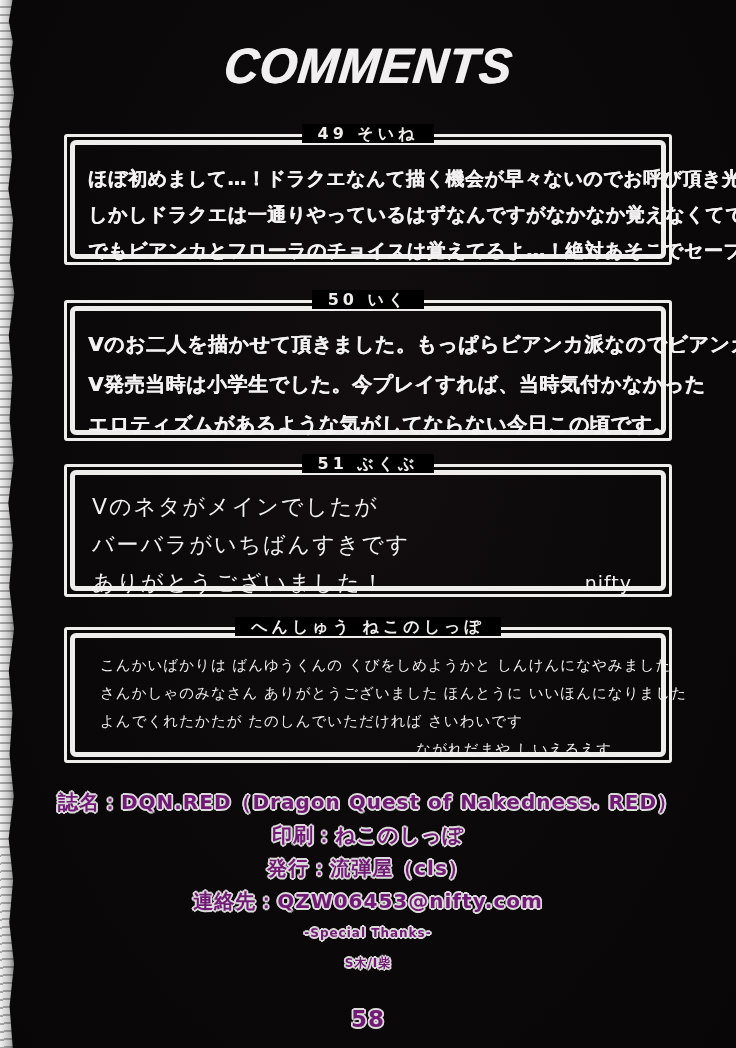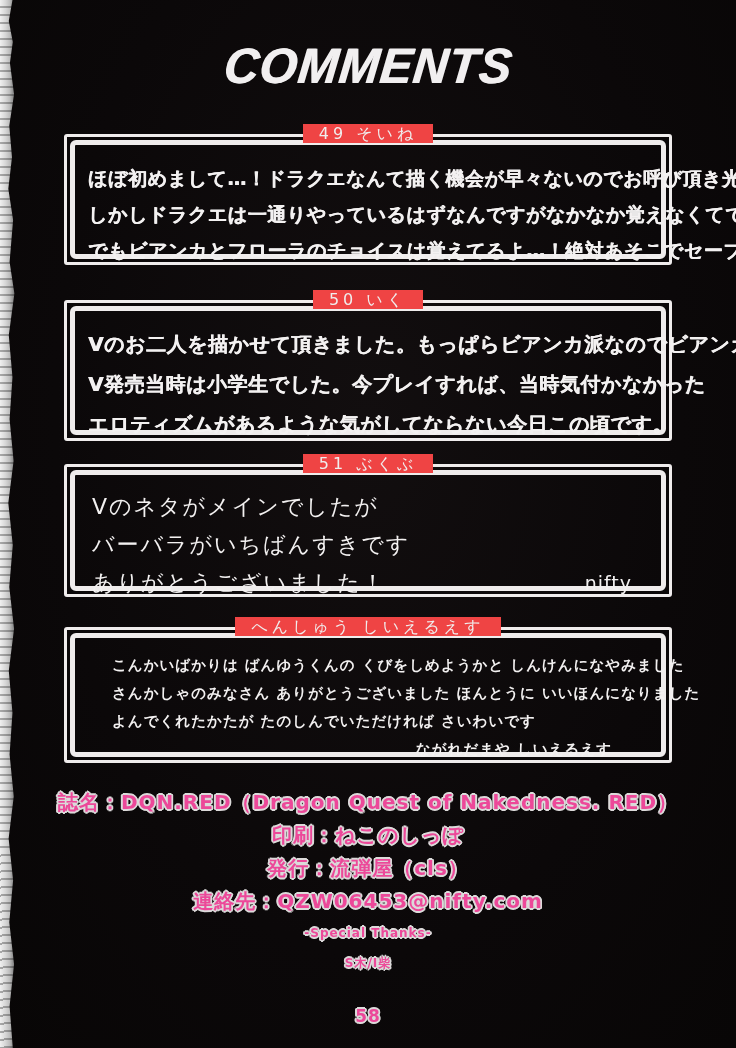--- a/index.html
+++ b/index.html
@@ -27,53 +27,53 @@
     letter-spacing:1px;color:#f1eff0;
     transform:skewX(-6deg) scaleY(1.04);
     text-shadow:1px 0 0 #f1eff0;
   }
   
   .dqbox{position:absolute;left:64px;width:608px;box-sizing:border-box;z-index:2;}
   .dqframe{position:absolute;inset:0;border:3px solid #efecec;border-radius:3px;pointer-events:none;}
   .dqframe::after{content:"";position:absolute;inset:3px;border:5px solid #efecec;border-radius:6px;}
   .dqlabel{position:absolute;top:-11px;left:0;right:0;text-align:center;z-index:3;line-height:21px;}
   .dqlabel span{
-    background:#ef4444;padding:0 16px;color:#f0eded;
-    font-size:16px;font-weight:normal;letter-spacing:4px;white-space:nowrap;
+    background:#000000;padding:0 16px;color:#f0eded;
+    font-size:16px;font-weight:bold;letter-spacing:4px;white-space:nowrap;
   }
   .dqcontent{position:relative;z-index:2;color:#f3f1f1;}
   .c-heavy .dqcontent{padding:26px 18px 0 24px;font-size:19px;font-weight:bold;letter-spacing:.5px;}
   .c-heavy .line{line-height:36px;white-space:nowrap;text-shadow:.6px 0 0 currentColor;}
   .box2.c-heavy .dqcontent{padding-top:24px;font-size:20px;}
   .box2.c-heavy .line{line-height:40px;}
   .c-light .dqcontent{padding:24px 40px 0 28px;font-size:22px;font-weight:normal;letter-spacing:2px;}
   .c-light .line{line-height:38px;white-space:nowrap;position:relative;}
   .c-light .sig{position:absolute;right:0;bottom:0;font-size:19px;letter-spacing:1px;}
-  .c-small .dqcontent{padding:24px 52px 0 48px;font-size:14.5px;font-weight:bold;letter-spacing:1px;}
+  .c-small .dqcontent{padding:24px 52px 0 36px;font-size:14.5px;font-weight:normal;letter-spacing:1px;}
   .c-small .line{line-height:28px;white-space:nowrap;}
   .c-small .sig-line{text-align:right;line-height:28px;padding-right:8px;}
   .box1{top:134px;height:131px;}
   .box2{top:300px;height:141px;}
   .box3{top:464px;height:133px;}
   .box4{top:627px;height:136px;}
   
   .colophon{position:absolute;top:786px;left:0;right:0;text-align:center;z-index:2;}
   .outline{
-    color:#ec4899;font-weight:bold;
+    color:#701a75;font-weight:bold;
     text-shadow:
       -1.4px -1.4px 0 #dcdada, 1.4px -1.4px 0 #dcdada,
       -1.4px  1.4px 0 #dcdada, 1.4px  1.4px 0 #dcdada,
       -1.8px 0 0 #dcdada, 1.8px 0 0 #dcdada,
       0 -1.8px 0 #dcdada, 0 1.8px 0 #dcdada;
   }
   .colo-line{font-size:20px;line-height:33px;letter-spacing:1px;}
   .colo-line.small{font-size:12px;line-height:30px;}
   .page-number{
     position:absolute;top:1006px;left:0;right:0;text-align:center;z-index:2;
-    font-size:17px;letter-spacing:1px;
+    font-size:23px;letter-spacing:1px;
   }
 </style>
 </head>
 <body>
 
 <div class="paper-edge"></div>
 
 <div class="page-title">COMMENTS</div>
 
 <div class="dqbox box1 c-heavy">
@@ -101,21 +101,21 @@
   <div class="dqlabel"><span>51 ぶくぶ</span></div>
   <div class="dqcontent">
     <div class="line">Vのネタがメインでしたが</div>
     <div class="line">バーバラがいちばんすきです</div>
     <div class="line"><span>ありがとうございました！</span><span class="sig">nifty</span></div>
   </div>
 </div>
 
 <div class="dqbox box4 c-small">
   <div class="dqframe"></div>
-  <div class="dqlabel"><span>へんしゅう しいえるえす</span></div>
+  <div class="dqlabel"><span>へんしゅう ねこのしっぽ</span></div>
   <div class="dqcontent">
     <div class="line">こんかいばかりは ばんゆうくんの くびをしめようかと しんけんになやみました</div>
     <div class="line">さんかしゃのみなさん ありがとうございました ほんとうに いいほんになりました</div>
     <div class="line">よんでくれたかたが たのしんでいただければ さいわいです</div>
     <div class="sig-line">ながれだまや しいえるえす</div>
   </div>
 </div>
 
 <div class="colophon">
   <div class="colo-line outline">誌名：DQN.RED（Dragon Quest of Nakedness. RED）</div>

